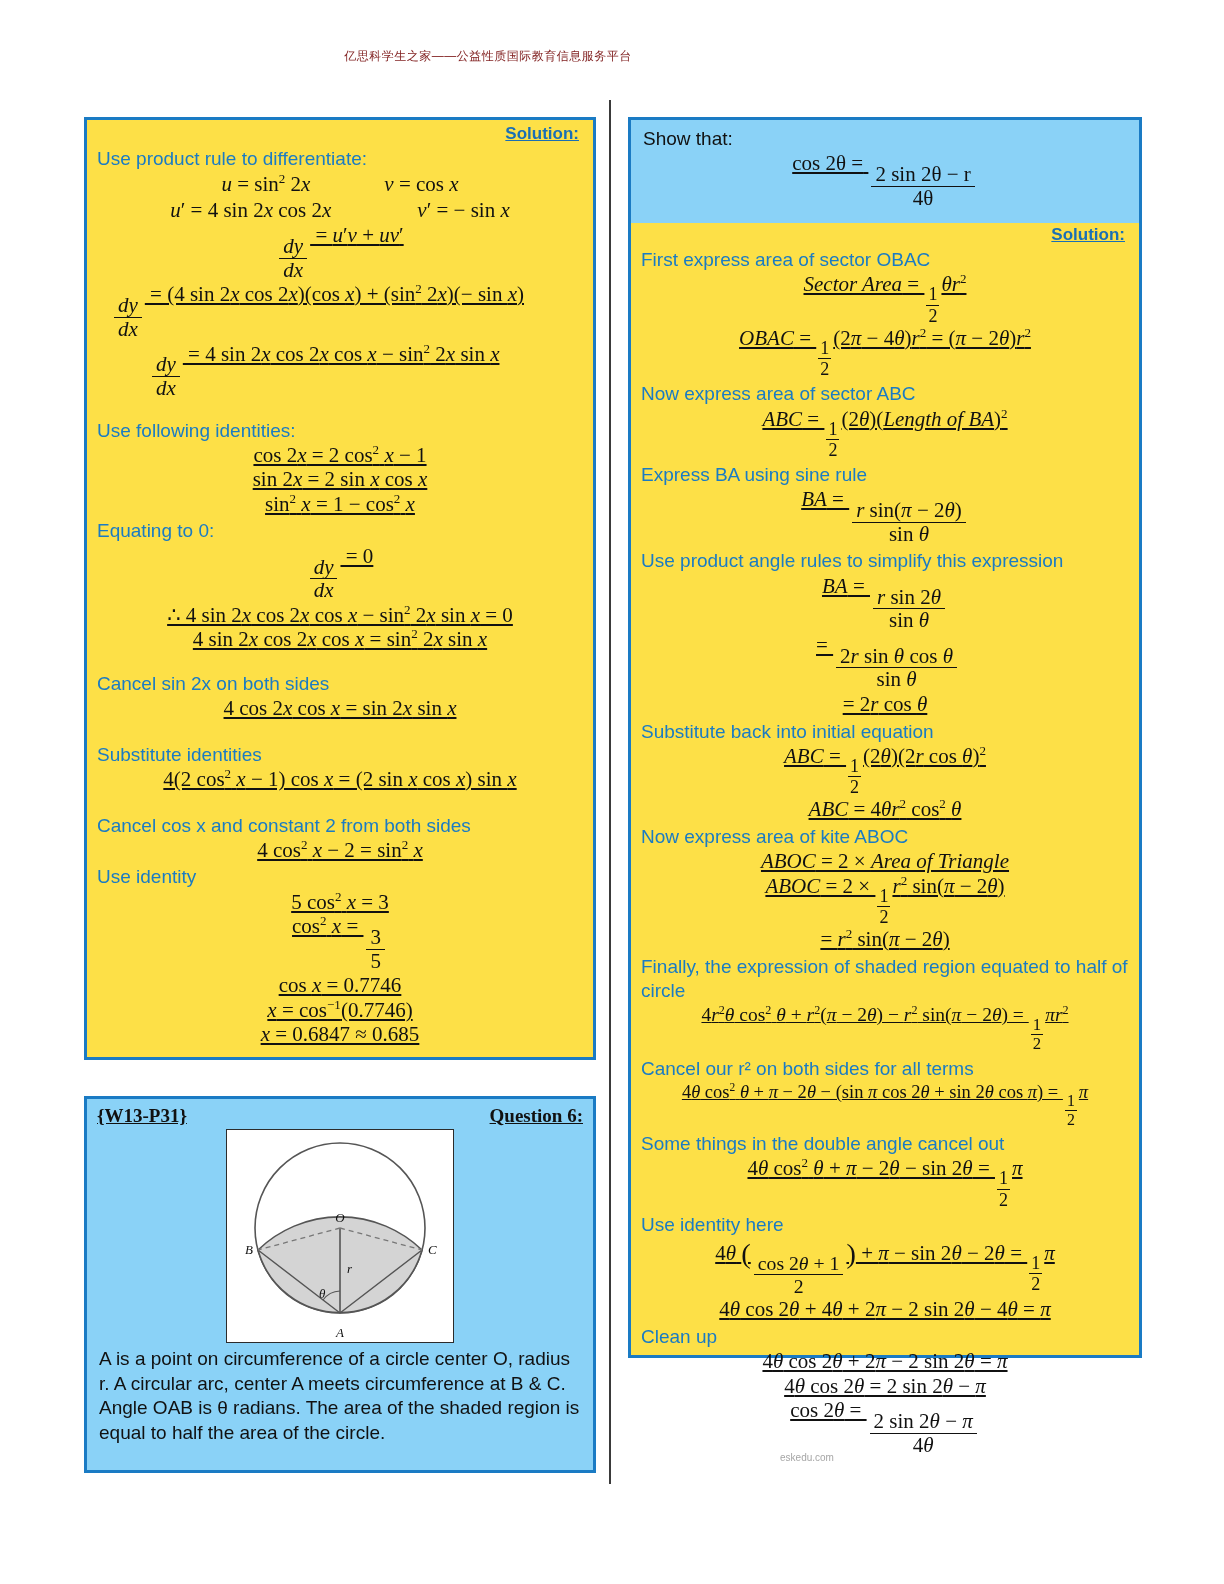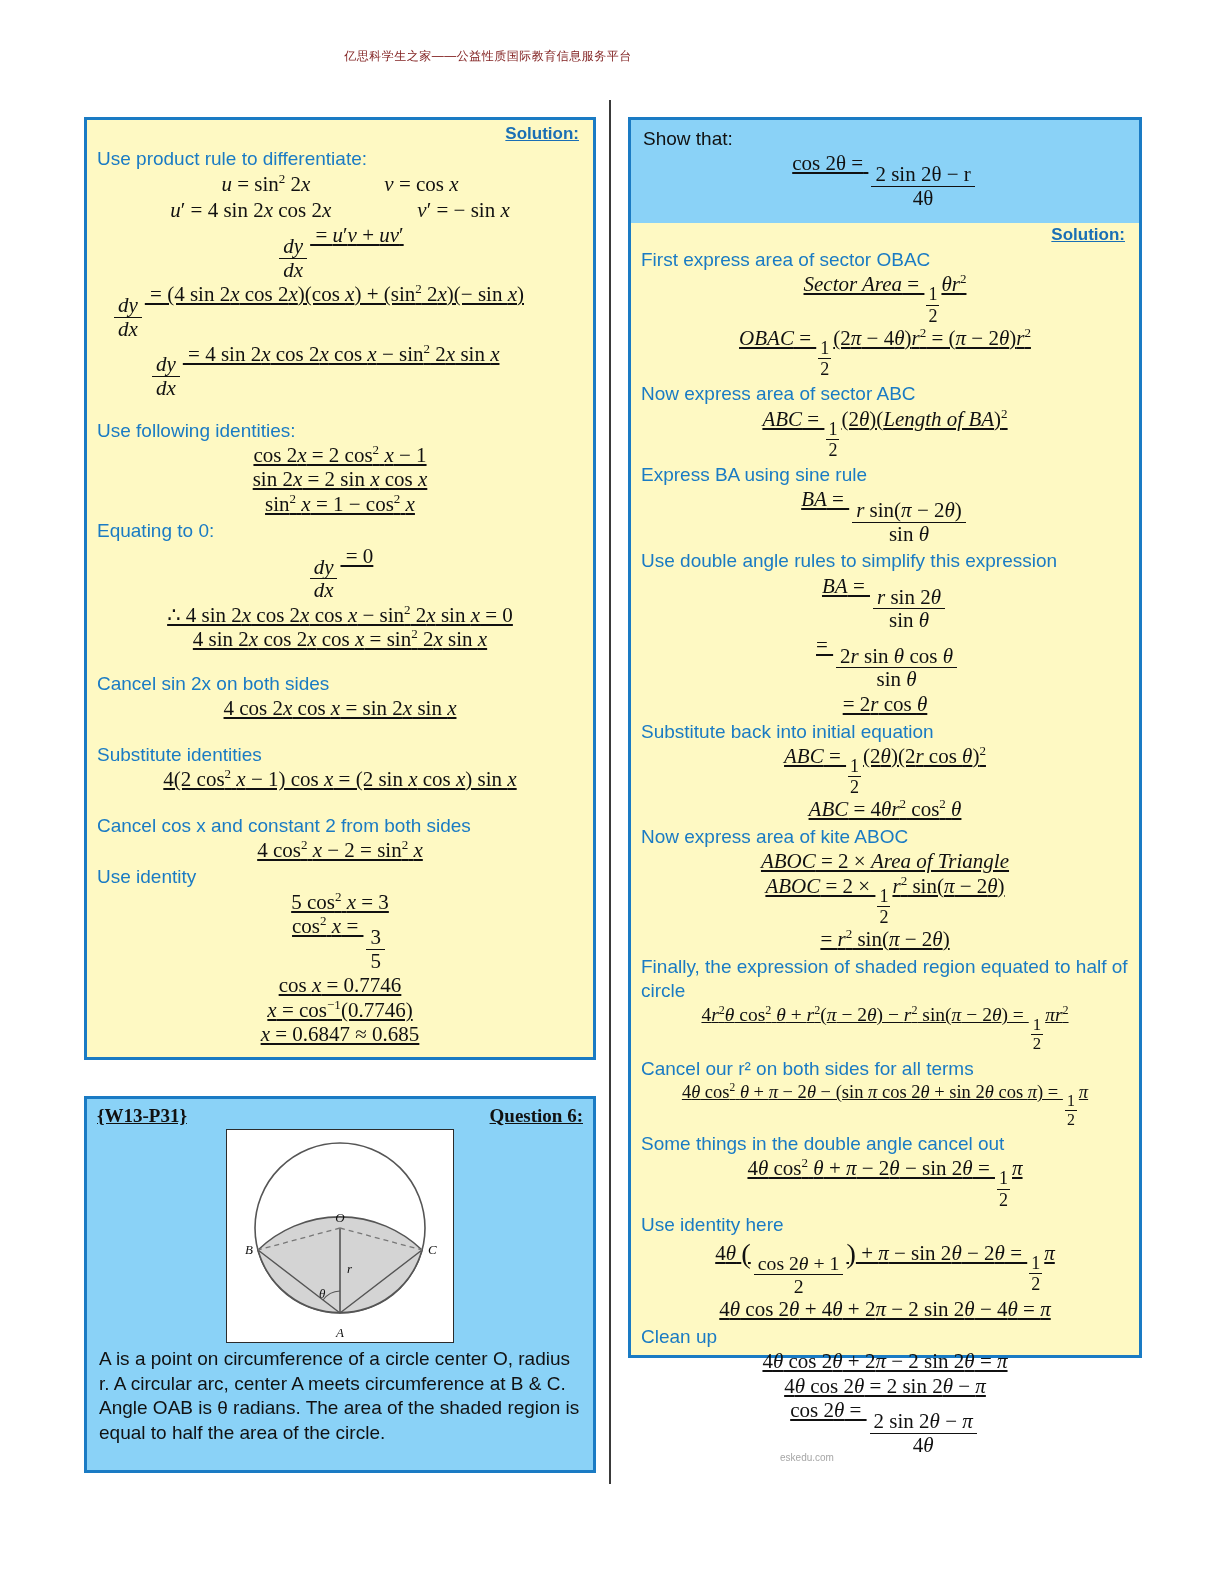--- a/index.html
+++ b/index.html
@@ -24,21 +24,21 @@
   
   .col-divider{
     position:absolute;left:609px;top:100px;
     width:2px;height:1384px;background:#3a3a3a;
   }
   
   .box{
     position:absolute;
     border:3px solid #1a7bc4;
     box-sizing:border-box;
-    background:#fef9c3;
+    background:#fde047;
   }
   .box.filled{background:#8ad2f7;}
   .banner{
     background:#8ad2f7;
     margin:-0px;
     padding:8px 12px 12px 12px;
   }
   .body-pad{padding:4px 10px 8px 10px;}
 
   
@@ -271,21 +271,21 @@
 
     <div class="cmt">Express BA using sine rule</div>
     <div class="eq">
       <i class="v">BA</i> =
       <span class="frac">
           <span class="num"><i class="v">r</i> sin(<i class="v">π</i> − 2<i class="v">θ</i>)</span>
           <span class="den">sin <i class="v">θ</i></span>
         </span>
     </div>
 
-    <div class="cmt">Use double angle rules to simplify this expression</div>
+    <div class="cmt">Use product angle rules to simplify this expression</div>
     <div class="eq">
       <i class="v">BA</i> =
       <span class="frac">
           <span class="num"><i class="v">r</i> sin 2<i class="v">θ</i></span>
           <span class="den">sin <i class="v">θ</i></span>
         </span>
     </div>
     <div class="eq" style="padding-left:6px;">
       =
       <span class="frac">

